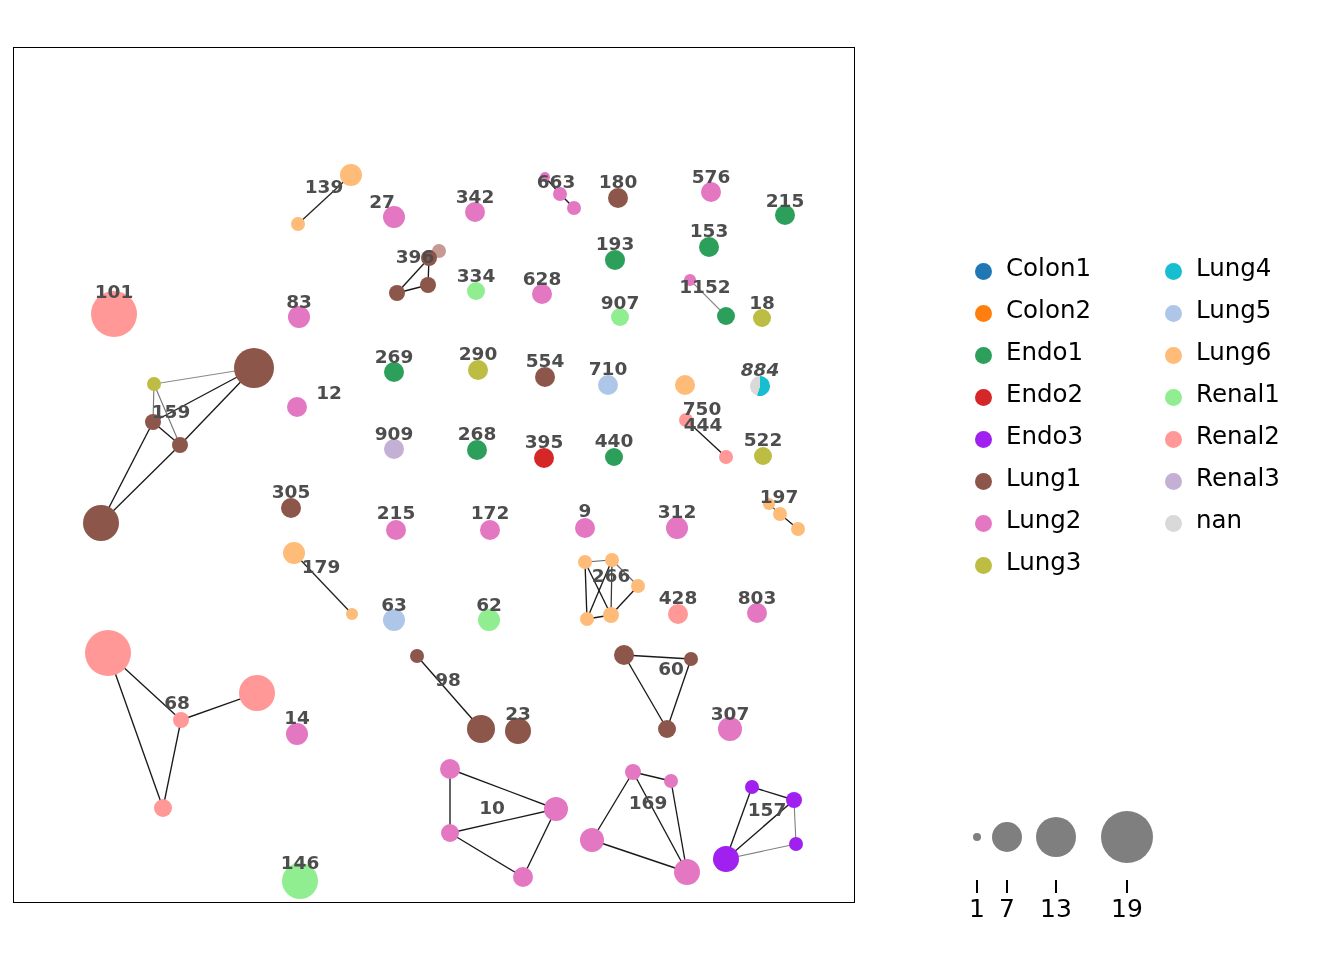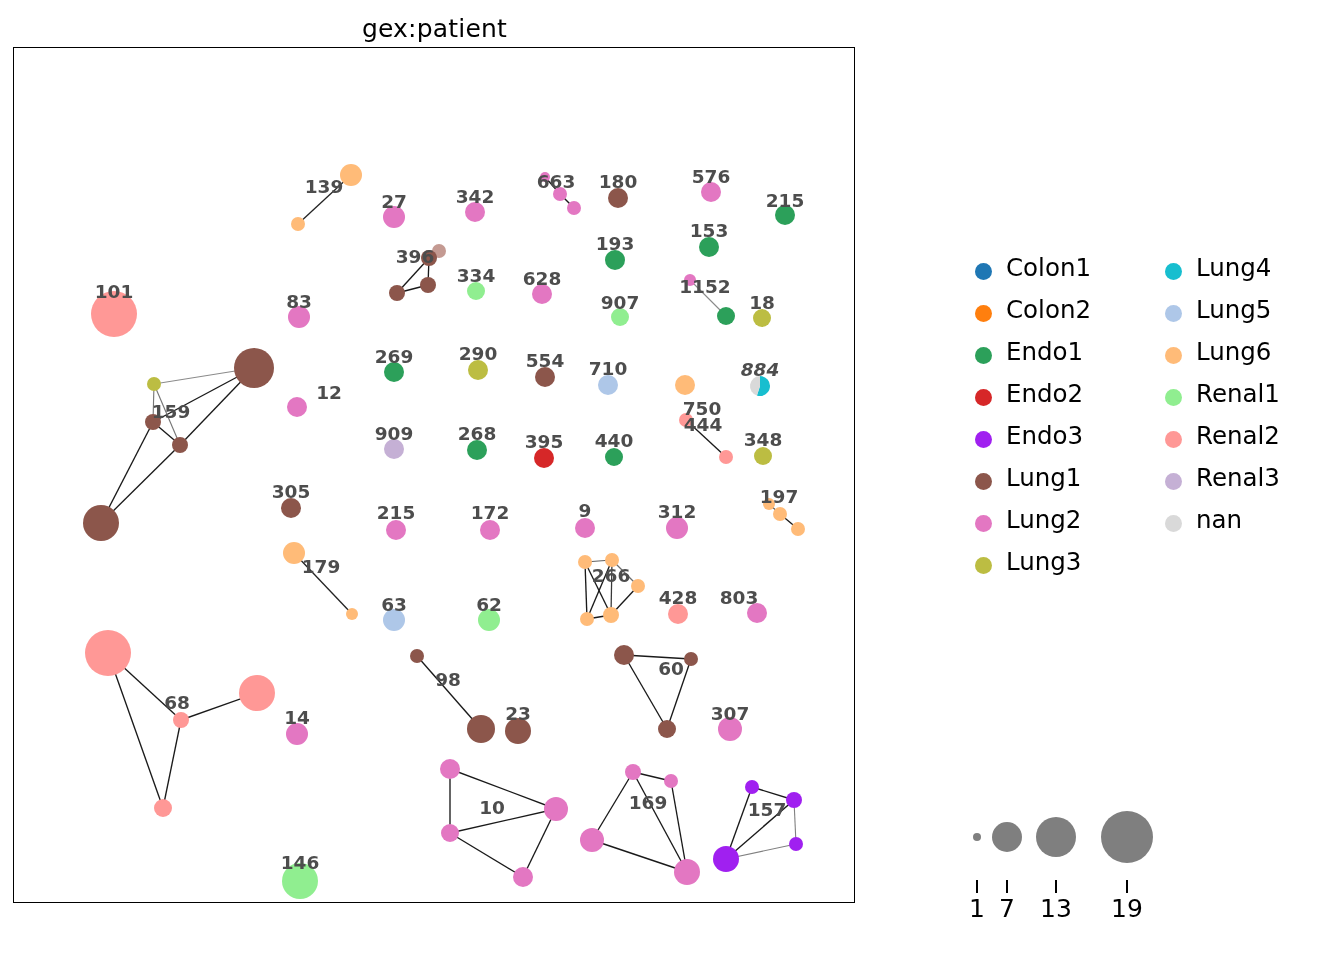--- a/index.html
+++ b/index.html
@@ -49,21 +49,20 @@
   .stick{position:absolute;width:2px;height:13px;background:#000;
          transform:translateX(-50%);}
   #size-labels{position:absolute;left:0;top:142px;width:300px;height:34px;}
   .slab{position:absolute;font-size:25px;color:#000;transform:translateX(-50%);}
 </style>
 </head>
 <body>
 
 <div id="root">
 
-  <div id="plot-title">gex:patient</div>
 
   <div id="plot-frame">
     <svg id="graph-svg" viewBox="0 0 842 856" preserveAspectRatio="none">
         <g>
           <line x1="337" y1="127" x2="284" y2="176" stroke="rgb(36,36,36)" stroke-width="1.32"></line>
           <line x1="531" y1="129" x2="546" y2="146" stroke="rgb(26,26,26)" stroke-width="1.35"></line>
           <line x1="546" y1="146" x2="560" y2="160" stroke="rgb(26,26,26)" stroke-width="1.35"></line>
           <line x1="415" y1="210" x2="414" y2="237" stroke="rgb(26,26,26)" stroke-width="1.35"></line>
           <line x1="415" y1="210" x2="383" y2="245" stroke="rgb(26,26,26)" stroke-width="1.35"></line>
           <line x1="414" y1="237" x2="383" y2="245" stroke="rgb(26,26,26)" stroke-width="1.35"></line>
@@ -200,21 +199,21 @@
           <circle cx="578" cy="792" r="12" fill="#e377c2"></circle>
           <circle cx="673" cy="824" r="13" fill="#e377c2"></circle>
           <circle cx="738" cy="739" r="7" fill="#a020f0"></circle>
           <circle cx="780" cy="752" r="8" fill="#a020f0"></circle>
           <circle cx="782" cy="796" r="7" fill="#a020f0"></circle>
           <circle cx="712" cy="811" r="13" fill="#a020f0"></circle>
           <circle cx="286" cy="833" r="18" fill="#90ee90"></circle>
         </g>
       </svg>
   <div class="clabel" style="left: 310px; top: 138px;">139</div>
-      <div class="clabel" style="left: 380px; top: 153px;">27</div>
+      <div class="clabel" style="left: 368px; top: 153px;">27</div>
       <div class="clabel" style="left: 461px; top: 148px;">342</div>
       <div class="clabel" style="left: 542px; top: 133px;">663</div>
       <div class="clabel" style="left: 604px; top: 133px;">180</div>
       <div class="clabel" style="left: 697px; top: 128px;">576</div>
       <div class="clabel" style="left: 771px; top: 152px;">215</div>
       <div class="clabel" style="left: 695px; top: 182px;">153</div>
       <div class="clabel" style="left: 601px; top: 195px;">193</div>
       <div class="clabel" style="left: 401px; top: 208px;">396</div>
       <div class="clabel" style="left: 462px; top: 227px;">334</div>
       <div class="clabel" style="left: 528px; top: 230px;">628</div>
@@ -230,32 +229,32 @@
       <div class="clabel" style="left: 531px; top: 312px;">554</div>
       <div class="clabel" style="left: 594px; top: 320px;">710</div>
       <div class="clabel" style="left: 688px; top: 320px; margin-top: 40px;">750</div>
       <div class="clabel" style="left: 746px; top: 321px; font-style: italic;">884</div>
       <div class="clabel" style="left: 277px; top: 443px;">305</div>
       <div class="clabel" style="left: 380px; top: 385px;">909</div>
       <div class="clabel" style="left: 463px; top: 385px;">268</div>
       <div class="clabel" style="left: 530px; top: 393px;">395</div>
       <div class="clabel" style="left: 600px; top: 392px;">440</div>
       <div class="clabel" style="left: 689px; top: 376px;">444</div>
-      <div class="clabel" style="left: 749px; top: 391px;">348</div>
+      <div class="clabel" style="left: 749px; top: 391px;">522</div>
       <div class="clabel" style="left: 765px; top: 448px;">197</div>
       <div class="clabel" style="left: 382px; top: 464px;">215</div>
       <div class="clabel" style="left: 476px; top: 464px;">172</div>
       <div class="clabel" style="left: 571px; top: 462px;">9</div>
       <div class="clabel" style="left: 663px; top: 463px;">312</div>
       <div class="clabel" style="left: 307px; top: 518px;">179</div>
       <div class="clabel" style="left: 597px; top: 527px;">266</div>
       <div class="clabel" style="left: 380px; top: 556px;">63</div>
       <div class="clabel" style="left: 475px; top: 556px;">62</div>
       <div class="clabel" style="left: 664px; top: 549px;">428</div>
-      <div class="clabel" style="left: 725px; top: 549px; text-align: right;">803</div>
+      <div class="clabel" style="left: 743px; top: 549px; text-align: right;">803</div>
       <div class="clabel" style="left: 163px; top: 654px;">68</div>
       <div class="clabel" style="left: 434px; top: 631px;">98</div>
       <div class="clabel" style="left: 504px; top: 665px;">23</div>
       <div class="clabel" style="left: 645px; top: 620px; margin-left: 12px;">60</div>
       <div class="clabel" style="left: 716px; top: 665px;">307</div>
       <div class="clabel" style="left: 283px; top: 669px;">14</div>
       <div class="clabel" style="left: 478px; top: 759px;">10</div>
       <div class="clabel" style="left: 634px; top: 754px;">169</div>
       <div class="clabel" style="left: 753px; top: 761px;">157</div>
       <div class="clabel" style="left: 286px; top: 814px;">146</div>

